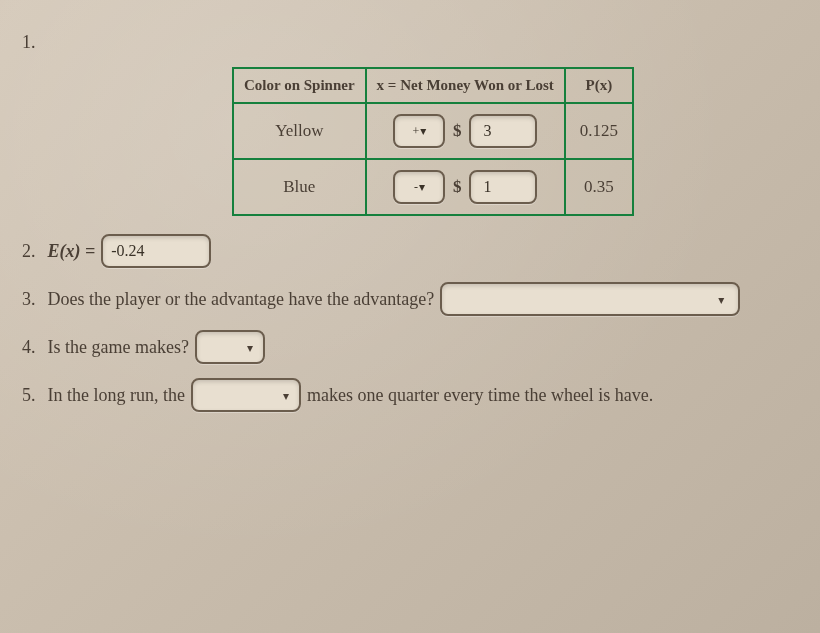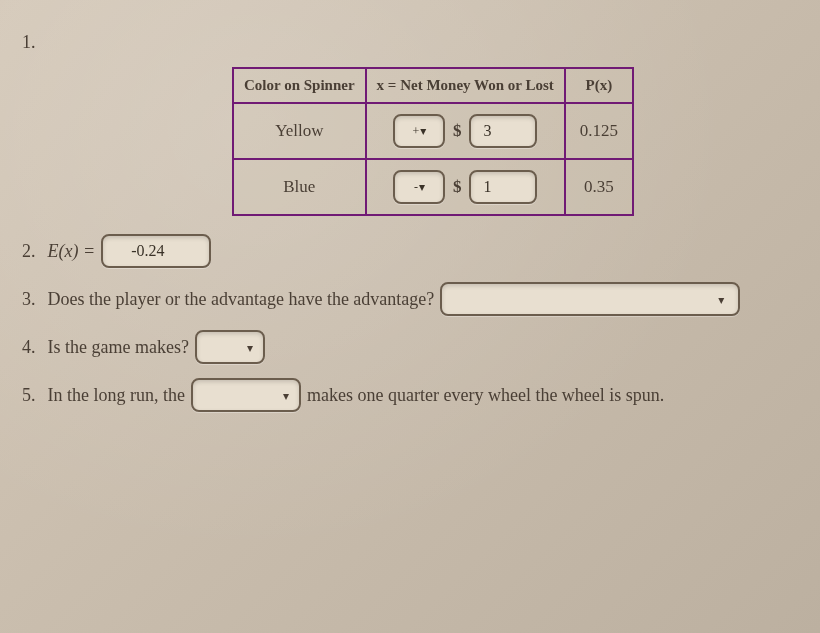--- a/index.html
+++ b/index.html
@@ -22,21 +22,21 @@
     }
     .q-line { display:flex; align-items:center; flex-wrap:wrap; gap:6px; margin: 14px 0; font-size: 18px; filter: blur(0.3px); }
     .q-num { margin-right: 6px; }
     .prompt { display:inline; }
     table.dist {
       border-collapse: collapse;
       margin: 12px 0 18px 210px;
       filter: blur(0.3px);
     }
     table.dist th, table.dist td {
-      border: 2px solid #701a75;
+      border: 2px solid #15803d;
       padding: 10px 14px;
       text-align: center;
       font-size: 17px;
       color: #4a3f35;
       background: rgba(210,198,180,0.2);
     }
     table.dist th { font-weight: bold; font-size: 15px; padding: 8px 10px;}
     .money-cell { display:flex; align-items:center; justify-content:center; gap:6px; }
     .sign-box, .val-box, .ans-box, .sel-box {
       border: 2px solid #6b5d4d;
@@ -47,25 +47,25 @@
       align-items:center;
       justify-content:center;
       padding: 6px 10px;
       min-height: 34px;
       font-size: 16px;
       color:#3a3228;
     }
     .sign-box { min-width: 52px; gap:4px;}
     .dollar { font-weight:bold; margin: 0 2px; }
     .val-box { min-width: 68px; text-align:left; justify-content:flex-start; padding-left:12px;}
-    .ans-box { min-width: 110px; text-align:left; justify-content:flex-start; padding-left:28px;font-family:Liberation Serif, serif;}
+    .ans-box { min-width: 110px; text-align:left; justify-content:flex-start; padding-left:8px;font-family:Liberation Serif, serif;}
     .wide-box { min-width: 300px; justify-content:flex-end; padding-right:14px;}
     .sel-box { min-width: 70px; gap:8px; justify-content:flex-end; padding-right:10px;}
     .sel-caret::after { content:'\25BE'; font-size:12px; color:#4a3f35; margin-left:6px;}
-    .math { font-style: italic; }
+    .math { font-style: italic; font-weight: bold; }
     .px { }
     .tiny-sign { font-size:12px; letter-spacing:-1px;}
   </style>
 </head>
 <body>
 
 <div class="q-line">
   <span class="q-num">1.</span>
 </div>
 
@@ -126,14 +126,14 @@
       <span class="sel-caret"></span>
     </div>
 </div>
 
 <div class="q-line">
   <span class="q-num">5.</span>
   <span class="prompt">In the long run, the</span>
   <div class="sel-box" style="min-width:110px">
       <span class="sel-caret"></span>
     </div>
-  <span class="prompt">makes one quarter every wheel the wheel is spun.</span>
+  <span class="prompt">makes one quarter every time the wheel is have.</span>
 </div>
 
 </body></html>

